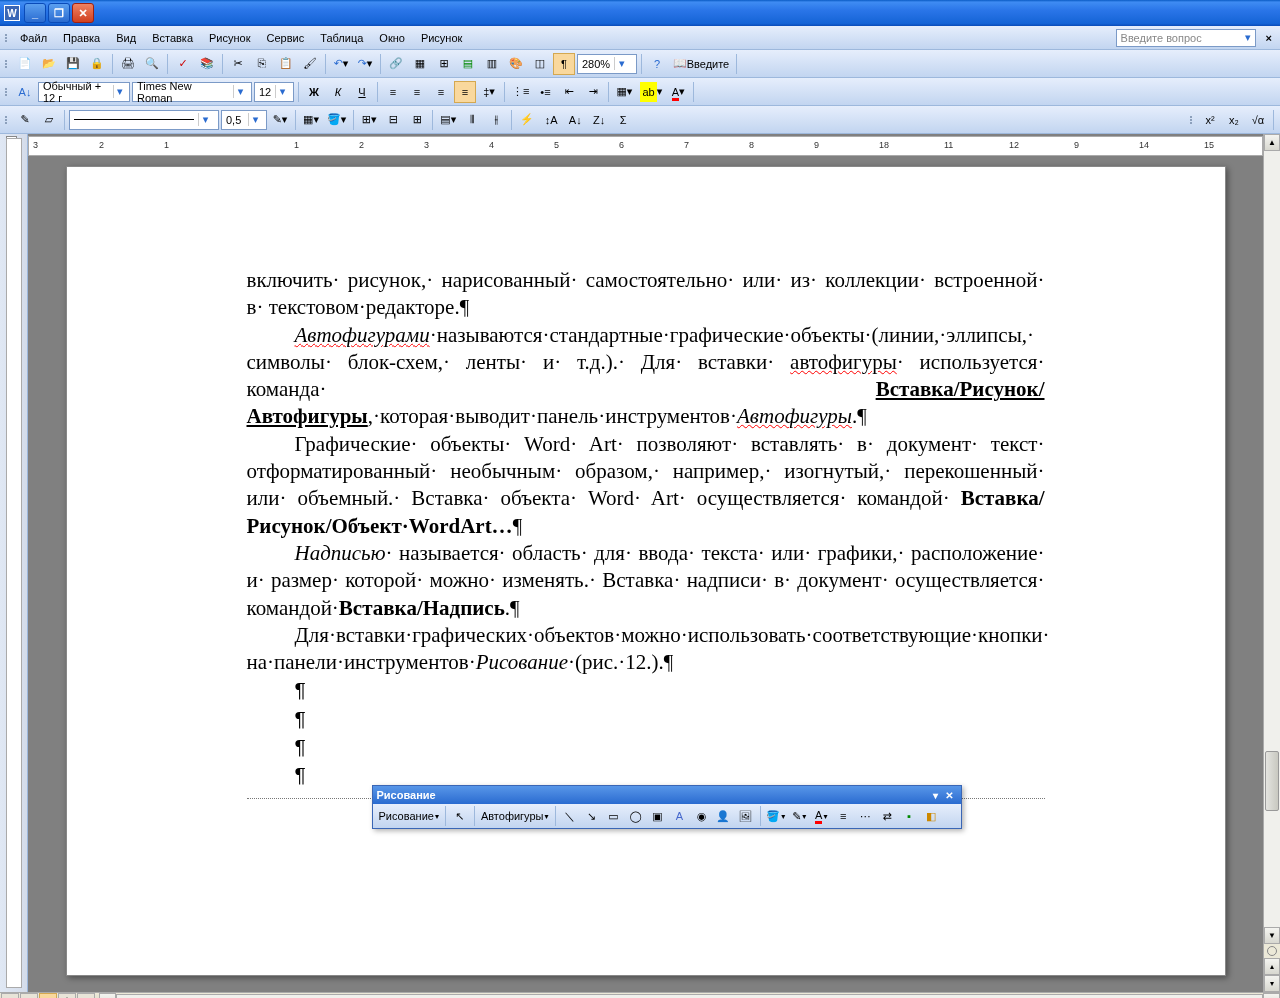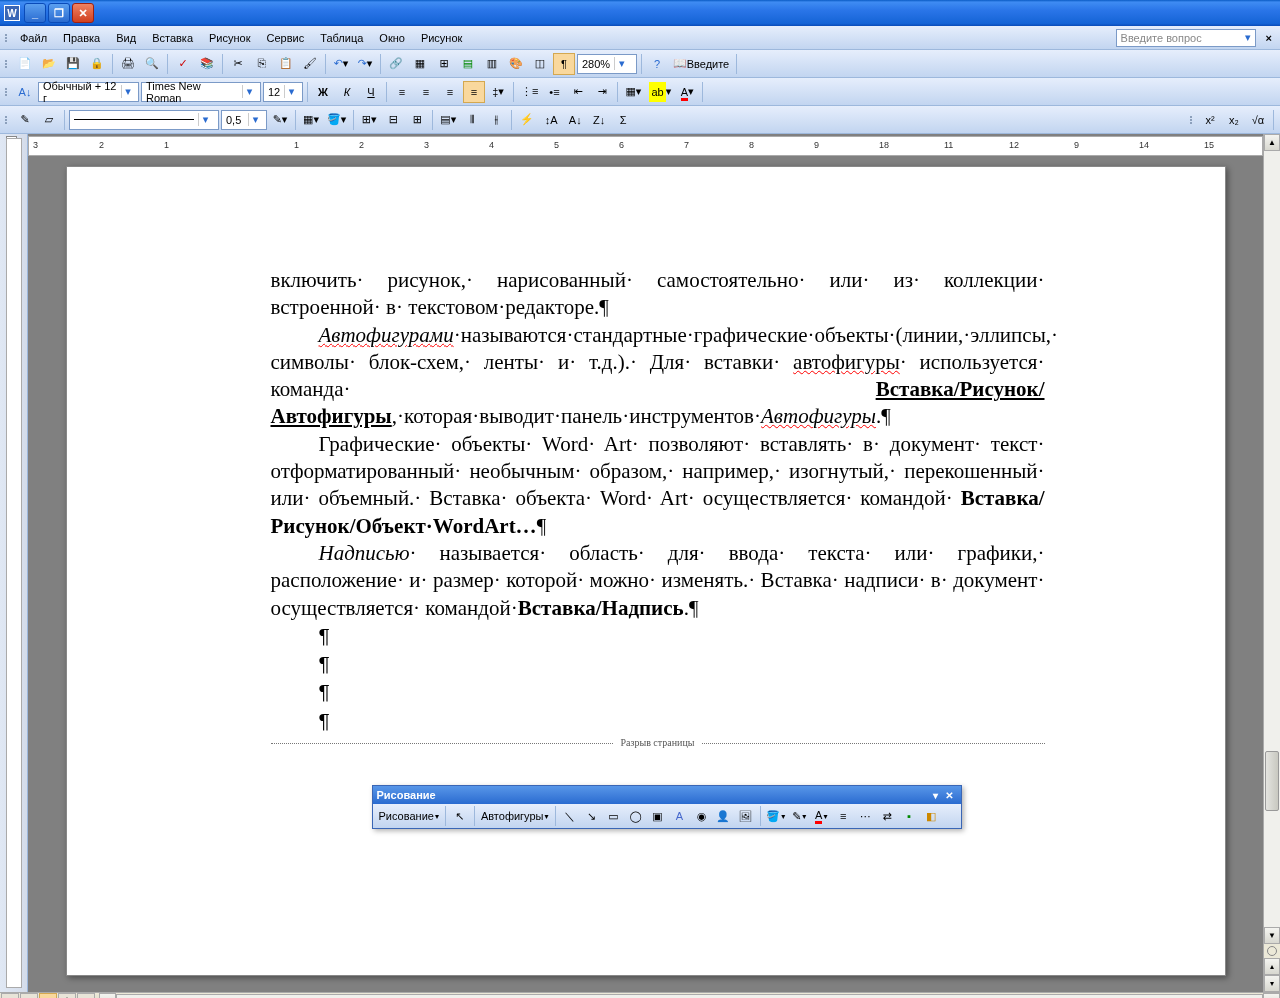--- a/index.html
+++ b/index.html
@@ -102,21 +102,20 @@
   background: #fff; width: 1160px; min-height: 810px;
   margin: 0 auto; padding: 100px 180px 30px 180px;
   box-shadow: 2px 2px 6px rgba(0,0,0,.4);
   border: 1px solid #888;
   position: relative;
 }
 .doctext {
   font-family: "Times New Roman", serif;
   font-size: 21px; line-height: 1.3; color: #000;
   text-align: justify;
-  margin-left: 24px;
 }
 .doctext p { text-indent: 48px; margin: 0; }
 .doctext .b { font-weight: bold; }
 .doctext .i { font-style: italic; }
 .doctext .u { text-decoration: underline; }
 .doctext .wav { text-decoration: underline wavy red; text-decoration-thickness: 1px; }
 .pilcrow { font-family: Arial; }
 .page-break {
   border-top: 1px dotted #777; text-align: center; font-size: 10px;
   color: #555; margin-top: 8px; padding-top: 0; position: relative;
@@ -294,21 +293,21 @@
 
 <div class="toolbar">
   <div class="grip">
       <div></div>
       <div></div>
       <div></div>
     </div>
   <div class="tbtn">
       <span style="color:#2a6bd0;">A↓</span>
     </div>
-  <div class="tb-combo" style="width:101px;">
+  <div class="tb-combo" style="width:92px;">
     <span>Обычный + 12 г</span>
     <span class="arrow">▾</span>
   </div>
   <div class="tb-combo" style="width:120px;">
     <span>Times New Roman</span>
     <span class="arrow">▾</span>
   </div>
   <div class="tb-combo" style="width:40px;">
     <span>12</span>
     <span class="arrow">▾</span>
@@ -464,20 +463,23 @@
           <p style="text-indent:0;"><span>включить· рисунок,· нарисованный· самостоятельно· или· из· коллекции· встроенной· в· текстовом·редакторе.¶</span></p>
           <p>
             <span class="i u wav">Автофигурами</span><span>·называются·стандартные·графические·объекты·(линии,·эллипсы,· символы· блок-схем,· ленты· и· т.д.).· Для· вставки· </span><span class="u wav">автофигуры</span><span>· используется· команда· </span><span class="b u">Вставка/Рисунок/Автофигуры</span><span>,·которая·выводит·панель·инструментов·</span><span class="i u wav">Автофигуры</span><span>.¶</span>
           </p>
           <p>
             <span>Графические· объекты· Word· Art· позволяют· вставлять· в· документ· текст· отформатированный· необычным· образом,· например,· изогнутый,· перекошенный· или· объемный.· Вставка· объекта· Word· Art· осуществляется· командой· </span><span class="b">Вставка/Рисунок/Объект·WordArt…</span><span>¶</span>
           </p>
           <p>
             <span class="i">Надписью</span><span>· называется· область· для· ввода· текста· или· графики,· расположение· и· размер· которой· можно· изменять.· Вставка· надписи· в· документ· осуществляется· командой·</span><span class="b">Вставка/Надпись</span><span>.¶</span>
           </p>
+          <p>
+            <span>Для·вставки·графических·объектов·можно·использовать·соответствующие·кнопки· на·панели·инструментов·</span><span class="i">Рисование</span><span>·(рис.·12.).¶</span>
+          </p>
           <p><span class="pilcrow">¶</span></p>
           <p><span class="pilcrow">¶</span></p>
           <p><span class="pilcrow">¶</span></p>
           <p><span class="pilcrow">¶</span></p>
           <div class="page-break"><span>Разрыв страницы</span></div>
         </div>
 
         <div class="float-toolbar">
           <div class="ft-title">
             <span>Рисование</span>

